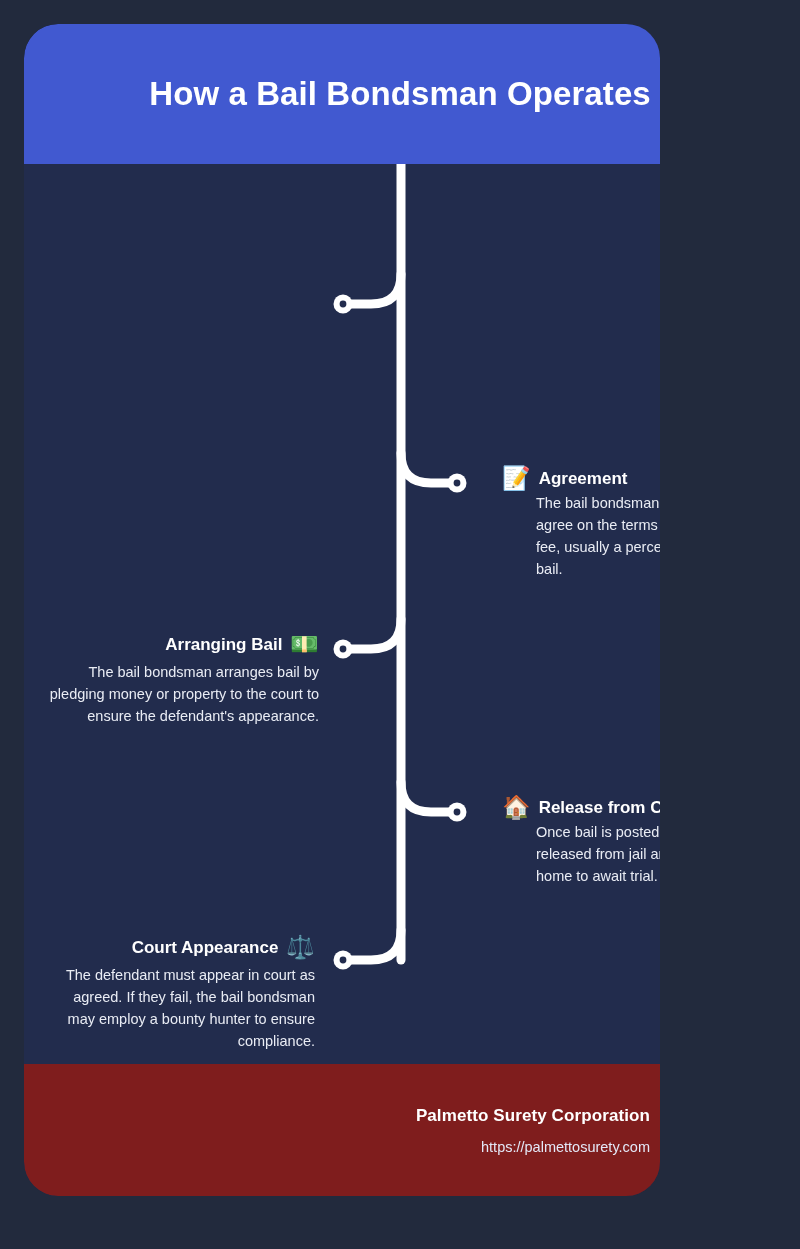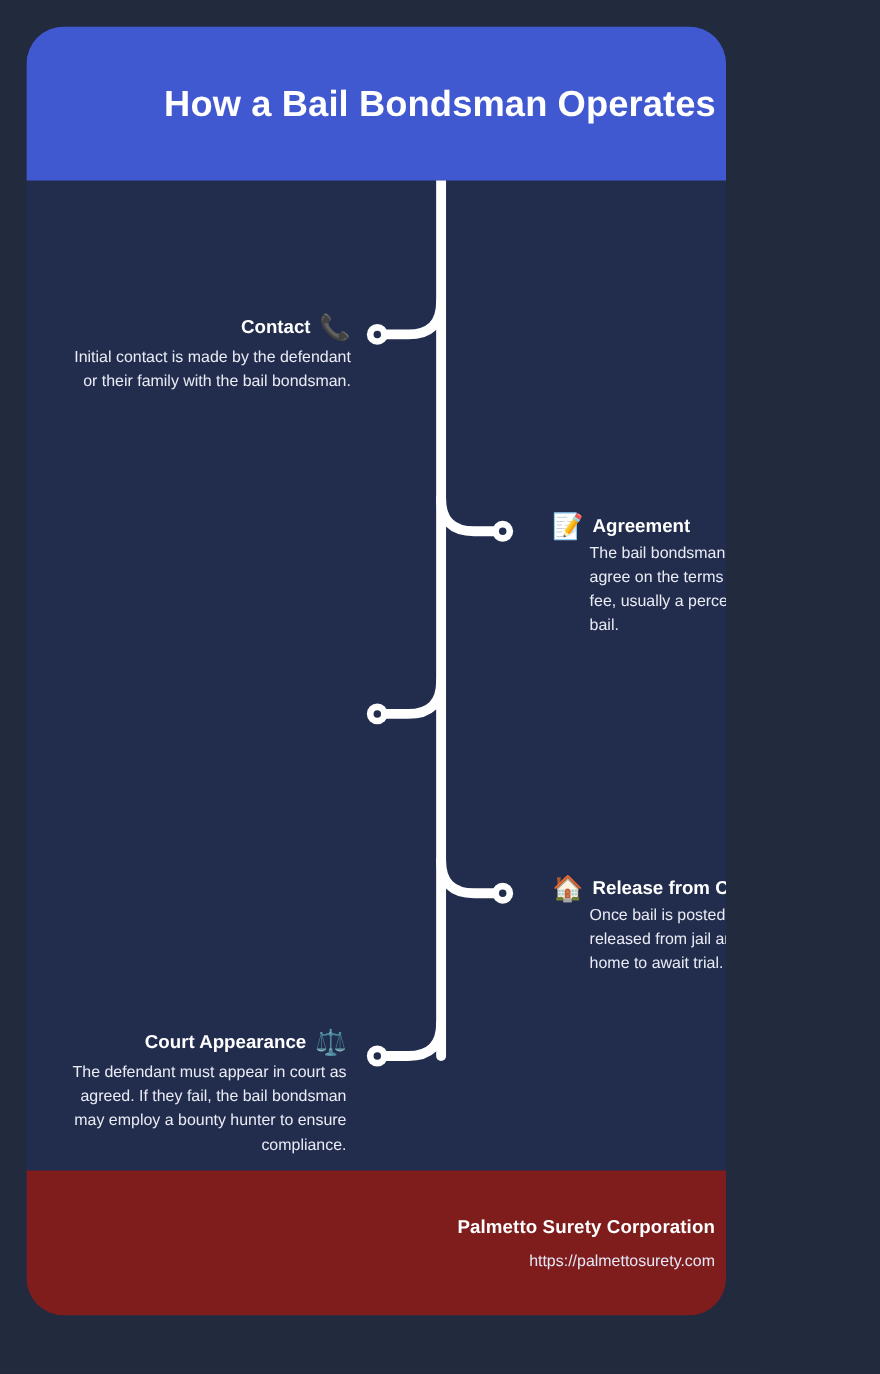--- a/index.html
+++ b/index.html
@@ -180,36 +180,36 @@
       <circle cx="433" cy="319" r="3.4" fill="#222c4d"></circle>
       <circle cx="319" cy="485" r="9.5" fill="#ffffff"></circle>
       <circle cx="319" cy="485" r="3.4" fill="#222c4d"></circle>
       <circle cx="433" cy="648" r="9.5" fill="#ffffff"></circle>
       <circle cx="433" cy="648" r="3.4" fill="#222c4d"></circle>
       <circle cx="319" cy="796" r="9.5" fill="#ffffff"></circle>
       <circle cx="319" cy="796" r="3.4" fill="#222c4d"></circle>
     </g>
   </svg>
 
-  <div class="step left step-1">
-    <div class="step-head">
-      <span class="step-title">Contact</span>
-      <span class="step-icon">📞</span>
-    </div>
-    <div class="step-desc">Initial contact is made by the defendant or their family with the bail bondsman.</div>
-  </div>
 
   <div class="step right step-2">
     <div class="step-head">
       <span class="step-icon">📝</span>
       <span class="step-title">Agreement</span>
     </div>
     <div class="step-desc">The bail bondsman and the client agree on the terms including the fee, usually a percentage of the bail.</div>
   </div>
 
+  <div class="step left step-3">
+    <div class="step-head">
+      <span class="step-title">Arranging Bail</span>
+      <span class="step-icon">💵</span>
+    </div>
+    <div class="step-desc">The bail bondsman arranges bail by pledging money or property to the court to ensure the defendant's appearance.</div>
+  </div>
 
   <div class="step right step-4">
     <div class="step-head">
       <span class="step-icon">🏠</span>
       <span class="step-title">Release from Court</span>
     </div>
     <div class="step-desc">Once bail is posted, the defendant is released from jail and can return home to await trial.</div>
   </div>
 
   <div class="step left step-5">

